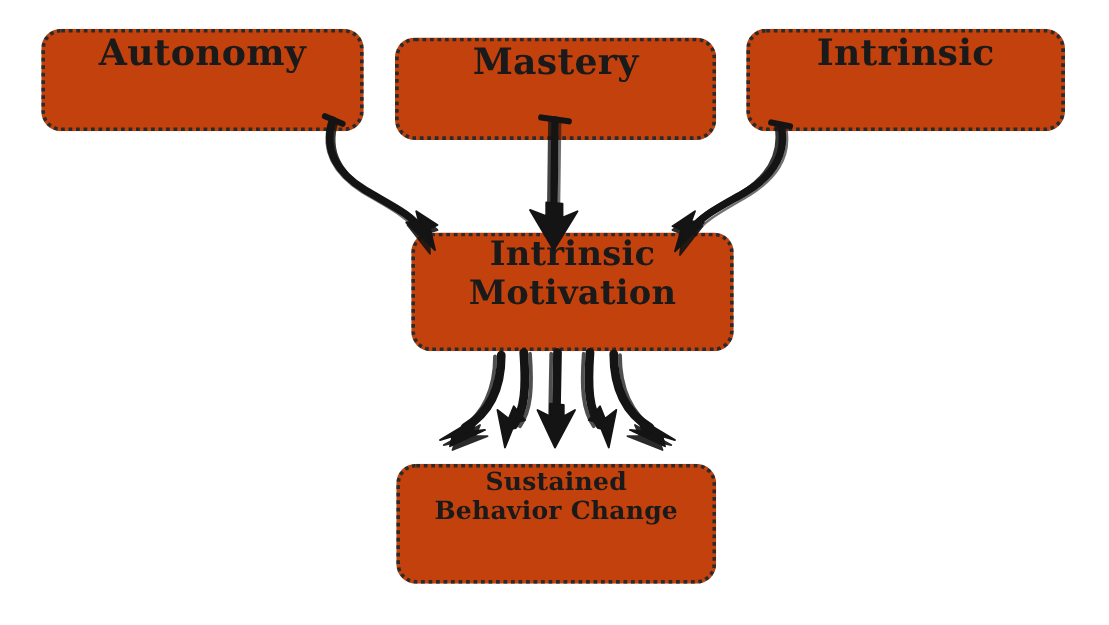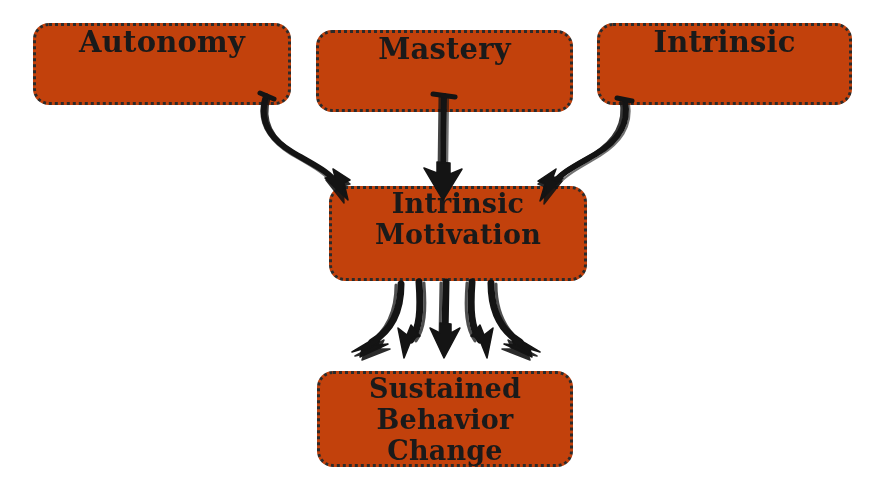--- a/index.html
+++ b/index.html
@@ -55,21 +55,21 @@
   }
   #node-autonomy .node-label,
   #node-mastery .node-label,
   #node-connection .node-label {
     font-size: 29px;
   }
   #node-intrinsic-motivation .node-label {
     font-size: 27px;
   }
   #node-sustained-behavior-change .node-label {
-    font-size: 27px;
+    font-size: 20px;
   }
   
   #arrows {
     position: absolute;
     left: 0; top: 0;
     width: 887px;
     height: 500px;
     pointer-events: none;
   }
   .arrow-stroke {

